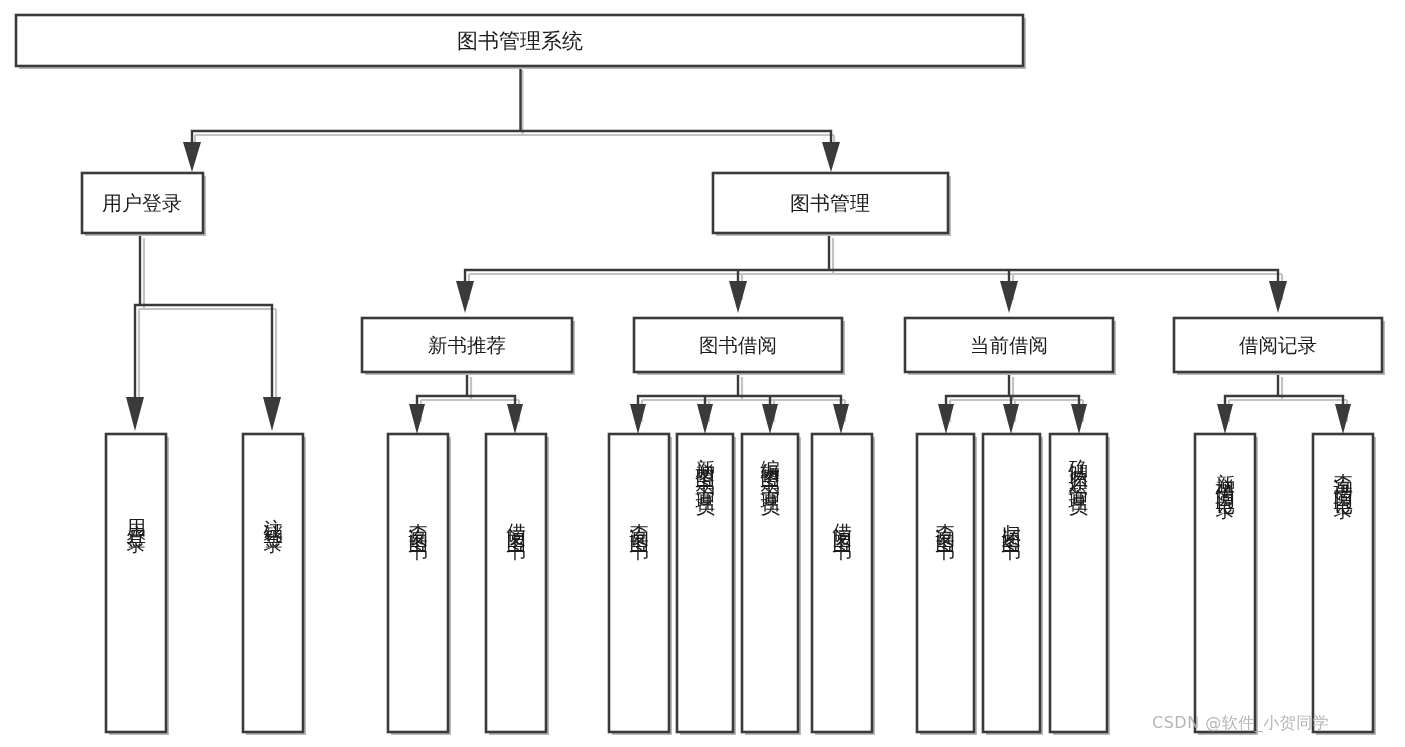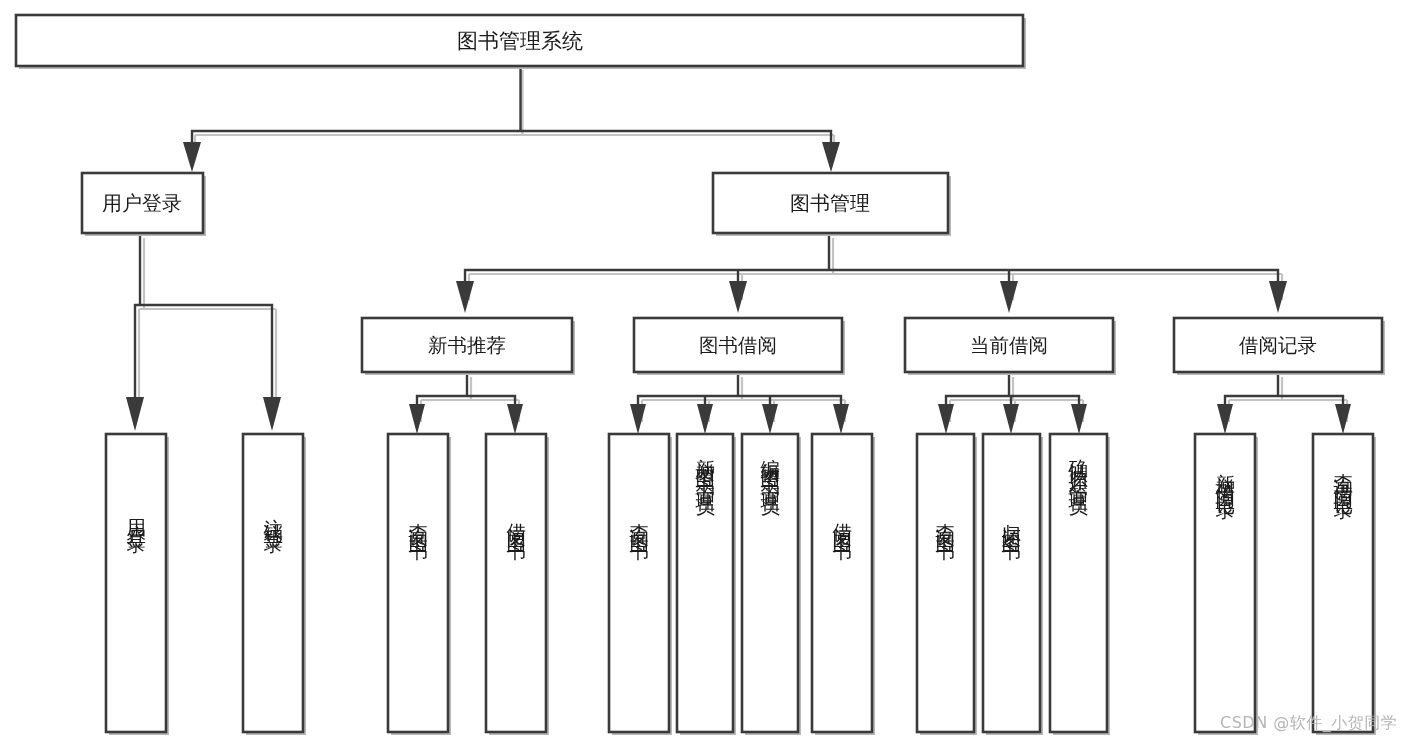--- a/index.html
+++ b/index.html
@@ -206,14 +206,14 @@
   <div class="leaf-label" style="left:639px; top:508px;">查询图书</div>
   <div class="leaf-label" style="left:705px; top:443px;">新增图书（管理员）</div>
   <div class="leaf-label" style="left:770px; top:443px;">编辑图书（管理员）</div>
   <div class="leaf-label" style="left:842px; top:508px;">借阅图书</div>
   <div class="leaf-label" style="left:945px; top:508px;">查询图书</div>
   <div class="leaf-label" style="left:1011px; top:508px;">归还图书</div>
   <div class="leaf-label" style="left:1078px; top:443px;">确认归还（管理员）</div>
   <div class="leaf-label" style="left:1225px; top:458px;">新增借阅记录</div>
   <div class="leaf-label" style="left:1343px; top:458px;">查询借阅记录</div>
 
-  <div class="watermark" style="left:1220px; top:713px;">CSDN @软件_小贺同学</div>
+  <div class="watermark" style="left:1152px; top:713px;">CSDN @软件_小贺同学</div>
 </div>
 
 </body></html>

